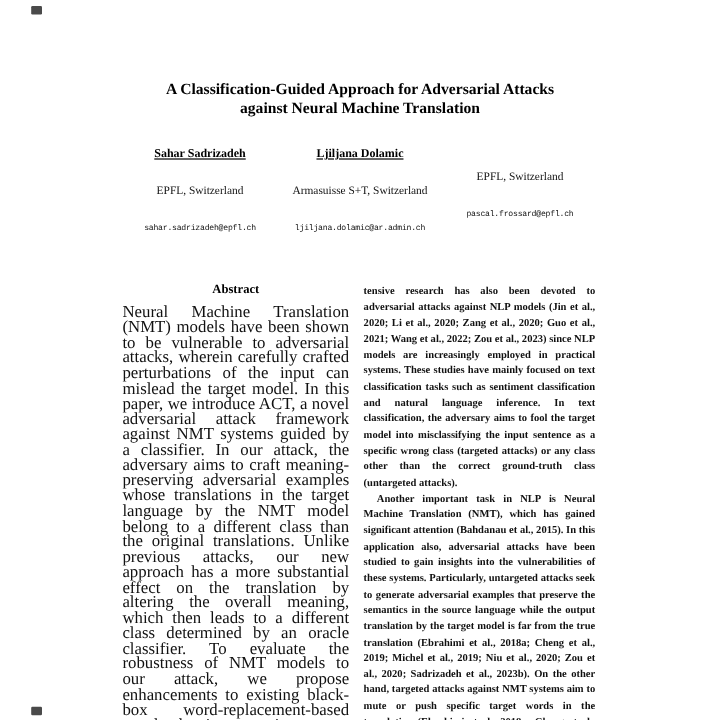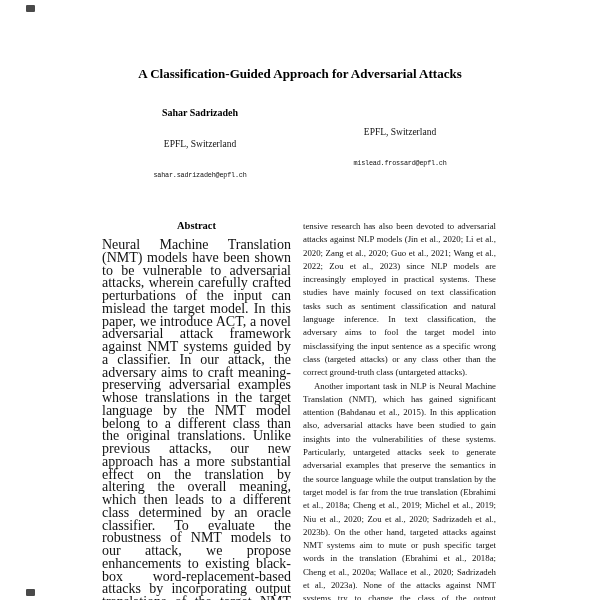--- a/index.html
+++ b/index.html
@@ -8,53 +8,59 @@
     overflow:hidden;font-family:"Liberation Serif", serif;color:#111;
   }
   .edge-artifact{position:absolute;background:#2a2a2a;border-radius:1px;opacity:.85;}
   .edge-artifact.top{left:26px;top:5px;width:9px;height:7px;}
   .edge-artifact.bottom{left:26px;top:589px;width:9px;height:7px;}
   .page{position:absolute;left:100px;top:66px;width:400px;}
   .title{margin:0;text-align:center;font-weight:bold;font-size:13px;line-height:16px;color:#000;}
   .title span{display:block;}
   .authors{display:flex;justify-content:space-between;margin-top:25px;}
   .author{flex:1;text-align:center;min-width:0;}
-  .author .name{font-weight:bold;font-size:10px;line-height:12px;color:#000;}
+  .author .name{font-weight:bold;font-size:10px;line-height:12px;color:#000;text-decoration:underline;}
   .author .affil{font-size:9.5px;line-height:12px;margin-top:19px;}
   .author .email{font-family:"Liberation Mono", monospace;font-size:6.8px;line-height:10px;margin-top:20px;letter-spacing:-0.2px;}
   .columns{display:flex;gap:10px;margin-top:40px;}
   .col{width:193px;min-width:0;}
   .abstract-heading{margin:0 0 8px 0;text-align:center;font-weight:bold;font-size:10.5px;color:#000;}
   .abstract-text{margin:0 2px;font-size:14px;line-height:12.75px;text-align:justify;font-family:Liberation Serif, serif;}
-  .body-par{margin:0;font-size:8.8px;line-height:13.3px;text-align:justify;}
+  .body-par{margin:0;font-size:8.8px;line-height:13.3px;text-align:justify;font-weight:bold;}
   .body-par.indent{text-indent:11px;}
 </style>
 </head>
 <body>
 
 <div class="canvas">
 
   <div class="edge-artifact top"></div>
   <div class="edge-artifact bottom"></div>
 
   <div class="page">
 
     <h1 class="title">
       <span>A Classification-Guided Approach for Adversarial Attacks</span>
+      <span>against Neural Machine Translation</span>
     </h1>
 
     <div class="authors">
       <div class="author">
         <div class="name">Sahar Sadrizadeh</div>
         <div class="affil">EPFL, Switzerland</div>
         <div class="email">sahar.sadrizadeh@epfl.ch</div>
       </div>
       <div class="author">
+        <div class="name">Ljiljana Dolamic</div>
+        <div class="affil">Armasuisse S+T, Switzerland</div>
+        <div class="email">ljiljana.dolamic@ar.admin.ch</div>
+      </div>
+      <div class="author">
         <div class="affil">EPFL, Switzerland</div>
-        <div class="email">mislead.frossard@epfl.ch</div>
+        <div class="email">pascal.frossard@epfl.ch</div>
       </div>
     </div>
 
     <div class="columns">
 
       <div class="col">
         <h2 class="abstract-heading">Abstract</h2>
         <p class="abstract-text">Neural Machine Translation (NMT) models have been shown to be vulnerable to adversarial attacks, wherein carefully crafted perturbations of the input can mislead the target model. In this paper, we introduce ACT, a novel adversarial attack framework against NMT systems guided by a classifier. In our attack, the adversary aims to craft meaning-preserving adversarial examples whose translations in the target language by the NMT model belong to a different class than the original translations. Unlike previous attacks, our new approach has a more substantial effect on the translation by altering the overall meaning, which then leads to a different class determined by an oracle classifier. To evaluate the robustness of NMT models to our attack, we propose enhancements to existing black-box word-replacement-based attacks by incorporating output translations of the target NMT model and the output logits of a classifier within the attack process. Extensive experiments, including a comparison with existing untargeted attacks, show that our attack is considerably more successful in altering the class of the output translation and has more effect on the translation. This new paradigm can reveal the vulnerabilities of NMT systems by focusing on the class of translation rather than the mere translation quality as studied traditionally.</p>
       </div>
 

